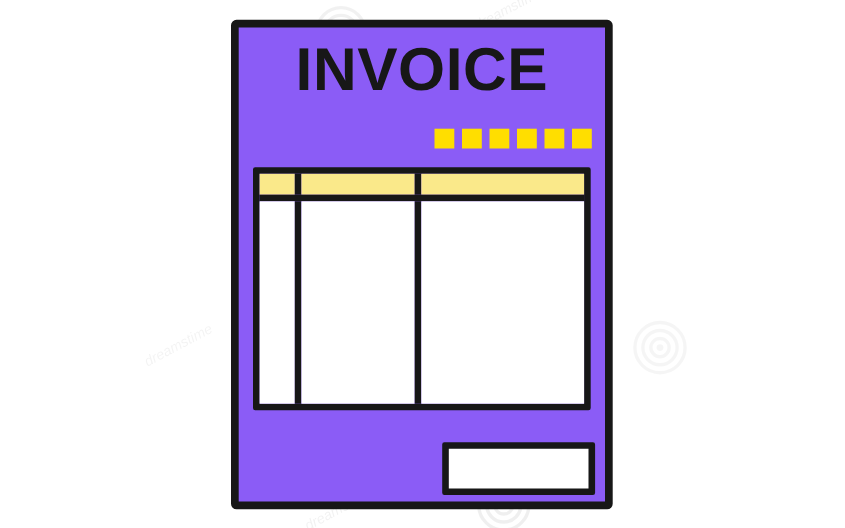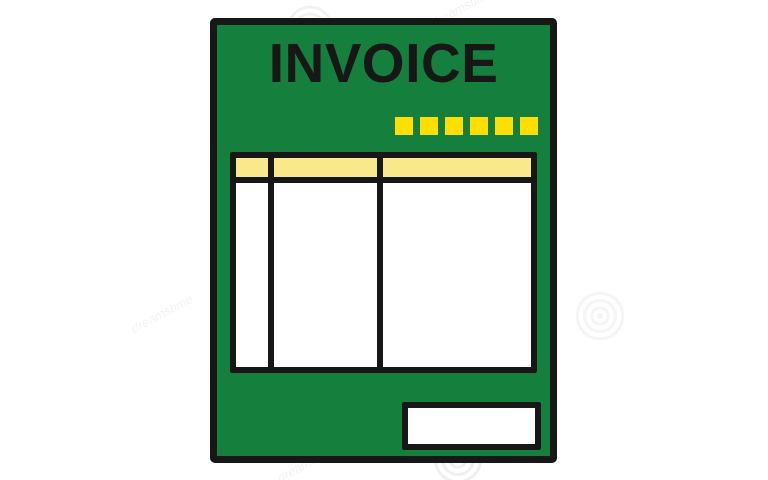--- a/index.html
+++ b/index.html
@@ -17,21 +17,21 @@
     overflow: hidden;
   }
 
   
   .paper {
     position: absolute;
     left: 210px;
     top: 18px;
     width: 347px;
     height: 445px;
-    background: #15803d;
+    background: #8b5cf6;
     border: 7px solid var(--line, #171717);
     border-radius: 5px;
     text-decoration: underline;
   }
   .title {
     position: absolute;
     top: 11px;
     left: 0;
     right: 0;
     text-align: center;

